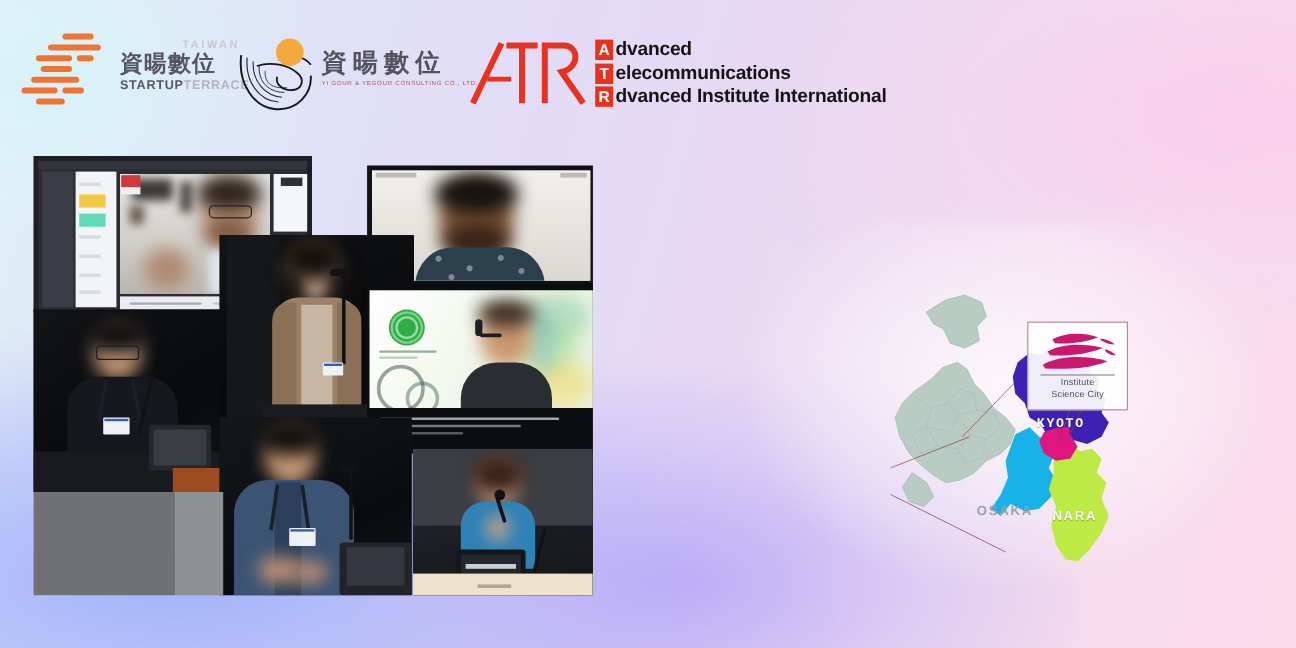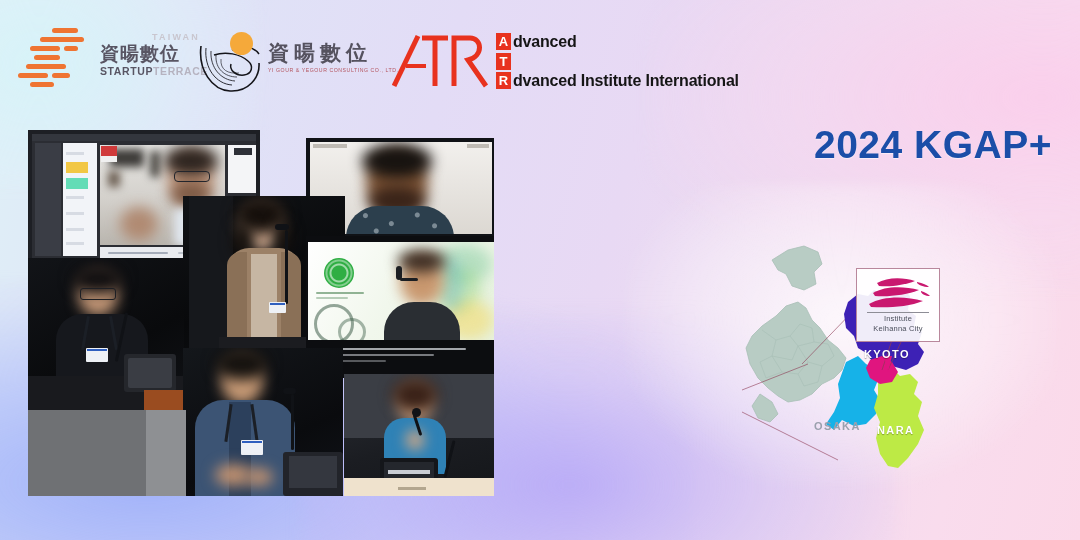--- a/index.html
+++ b/index.html
@@ -93,21 +93,21 @@
   
   .mapwrap{position:absolute;left:742px;top:244px;width:268px;height:272px;}
   .mapsvg{position:absolute;inset:0;}
   .callout{position:absolute;left:114px;top:24px;width:82px;height:72px;
            background:rgba(255,255,255,.92);border:1px solid #b9879c;}
   .kh-logo{position:absolute;left:8px;top:7px;width:66px;height:34px;}
   .kh-rule{position:absolute;left:10px;top:43px;width:62px;height:1px;background:#8d8d96;}
   .kh-name{position:absolute;left:0;right:0;top:45px;text-align:center;
            font-size:7.5px;line-height:10px;color:#4b4f5c;letter-spacing:.2px;}
   .reg-label{position:absolute;font-size:11px;font-weight:700;letter-spacing:1.4px;}
-  .lbl-kyoto{color:#ffffff;text-shadow:0 1px 1px rgba(0,0,0,.35);}
+  .lbl-kyoto{color:#ffffff;text-shadow:0 1px 1px rgba(0,0,0,.35);font-family:Liberation Mono, monospace;}
   .lbl-osaka{color:#9aa0ad;}
   .lbl-nara{color:#ffffff;text-shadow:0 1px 1px rgba(0,0,0,.30);}
 </style>
 </head>
 <body>
 
 <div id="stage">
 
   <div class="bg-base"></div>
   <div class="bg-cyan-bloom"></div>
@@ -166,31 +166,31 @@
           <path d="M62 56 L62 8 L78 8 C90 8 92 26 76 30 L94 56" stroke="#e8321e" stroke-width="5" fill="none" stroke-linejoin="miter"></path>
         </svg>
       </div>
       <div class="atr-words">
         <div class="atr-row">
           <span class="atr-box">A</span>
           <span class="atr-word">dvanced</span>
         </div>
         <div class="atr-row">
           <span class="atr-box">T</span>
+          <span class="atr-word">elecommunications</span>
         </div>
         <div class="atr-row">
           <span class="atr-box">R</span>
           <span class="atr-word">dvanced Institute International</span>
         </div>
       </div>
     </div>
   </div>
 
   <div class="headline">
-    <div class="hl1">2024 KGAP+</div>
   </div>
 
   <div class="collage">
 
     <div class="ph" style="left:0;top:0;width:232px;height:130px;">
       <div class="scene" style="background:#1d1f24;">
         <div style="position:absolute;left:4px;top:4px;right:4px;bottom:2px;background:#2b2d33;"></div>
         <div style="position:absolute;left:4px;top:4px;right:4px;height:7px;background:#33363d;"></div>
         <div style="position:absolute;left:7px;top:13px;width:26px;bottom:4px;background:#3a3d45;"></div>
         <div style="position:absolute;left:35px;top:13px;width:34px;bottom:4px;background:#f2f4f8;"></div>
@@ -423,18 +423,18 @@
       <svg class="kh-logo" viewBox="0 0 66 34">
         <path d="M12 7 C22 1 38 1 50 5 C40 9 26 11 14 10 Z" fill="#c9186f"></path>
         <path d="M52 6 C58 7 62 9 64 11 C58 11 54 9 52 7 Z" fill="#c9186f"></path>
         <path d="M8 17 C20 10 38 10 54 14 C42 19 24 21 10 20 Z" fill="#c9186f"></path>
         <path d="M56 15 C60 16 63 18 65 20 C60 20 57 18 56 16 Z" fill="#c9186f"></path>
         <path d="M4 28 C18 20 40 20 58 25 C44 31 22 32 6 31 Z" fill="#c9186f"></path>
       </svg>
       <div class="kh-rule"></div>
       <div class="kh-name">
         <div>Institute</div>
-        <div>Keihanna City</div>
+        <div>Science City</div>
       </div>
     </div>
   </div>
 
 </div>
 
 </body></html>

